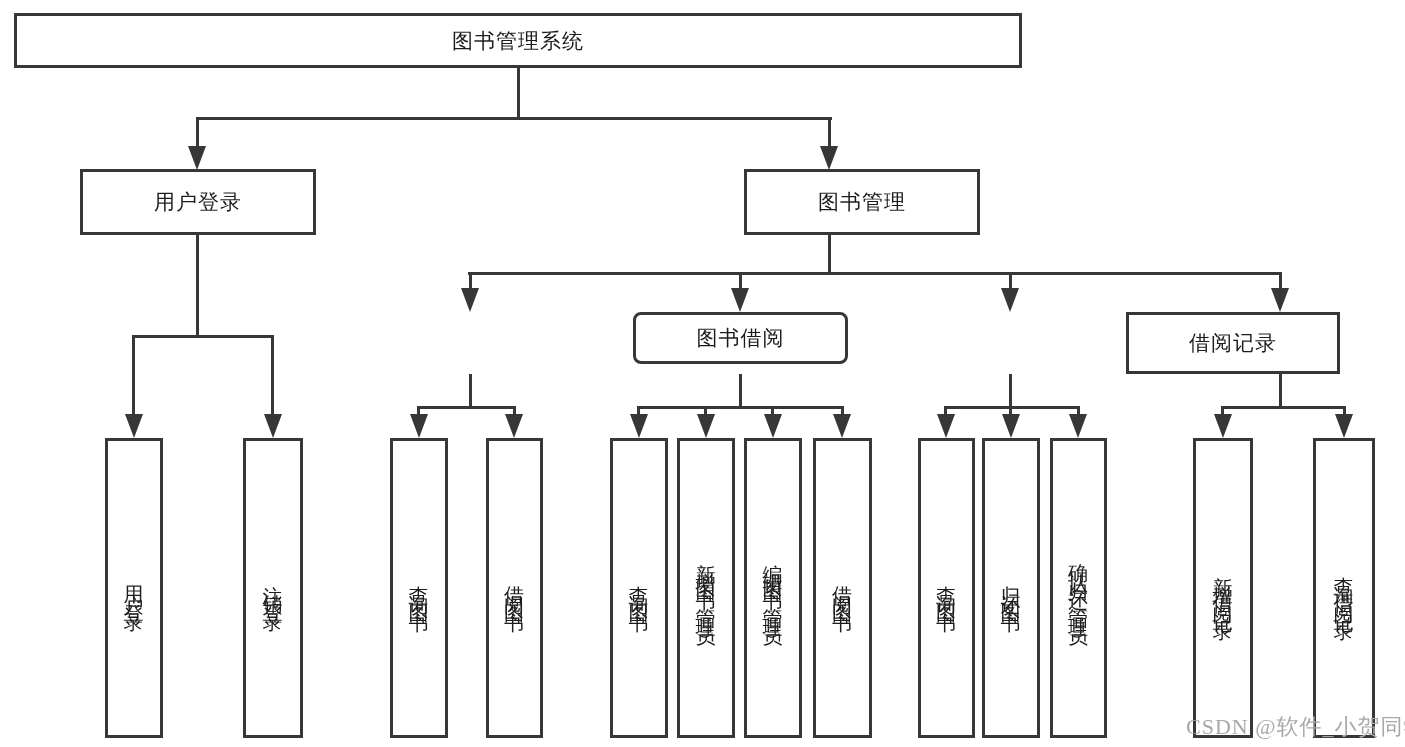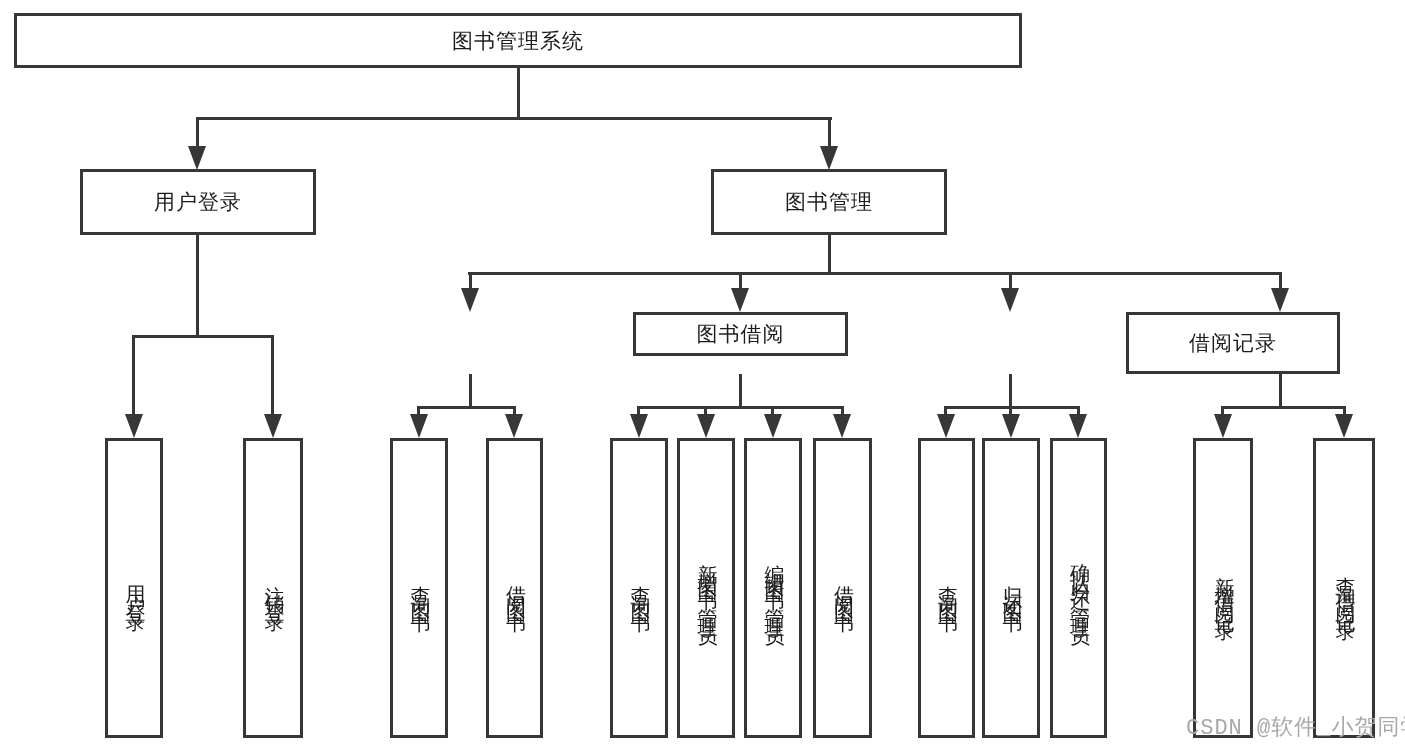--- a/index.html
+++ b/index.html
@@ -1,18 +1,18 @@
 <!DOCTYPE html>
 <html><head>
 <meta charset="utf-8">
 <style>
   html,body{margin:0;padding:0;background:#ffffff;}
   #canvas{
     position:relative;width:1405px;height:747px;background:#ffffff;overflow:hidden;
-    font-family:Liberation Mono, monospace;color:#1c1c1c;
+    font-family:Liberation Serif, serif;color:#1c1c1c;
   }
   .box{
     position:absolute;border:3px solid #373737;background:#ffffff;
     display:flex;align-items:center;justify-content:center;box-sizing:border-box;
   }
   .hlabel{font-size:21px;letter-spacing:1px;color:#1c1c1c;white-space:nowrap;}
   .vlabel{
     writing-mode:vertical-rl;text-orientation:mixed;
     font-size:20px;letter-spacing:9px;line-height:1;color:#1c1c1c;white-space:nowrap;
   }
@@ -40,21 +40,21 @@
   <div class="vl" style="left:517px;top:68px;height:52px;"></div>
   <div class="hl" style="left:196px;top:117px;width:636px;"></div>
   <div class="vl" style="left:196px;top:120px;height:28px;"></div>
   <div class="ah" style="left:188px;top:146px;"></div>
   <div class="vl" style="left:828px;top:120px;height:28px;"></div>
   <div class="ah" style="left:820px;top:146px;"></div>
 
   <div class="box" style="left:80px;top:169px;width:236px;height:66px;">
     <span class="hlabel">用户登录</span>
   </div>
-  <div class="box" style="left:711px;top:169px;width:236px;height:66px;">
+  <div class="box" style="left:744px;top:169px;width:236px;height:66px;">
     <span class="hlabel">图书管理</span>
   </div>
 
   <div class="vl" style="left:196px;top:235px;height:103px;"></div>
   <div class="hl" style="left:132px;top:335px;width:142px;"></div>
   <div class="vl" style="left:132px;top:338px;height:77px;"></div>
   <div class="ah" style="left:125px;top:414px;"></div>
   <div class="vl" style="left:271px;top:338px;height:77px;"></div>
   <div class="ah" style="left:264px;top:414px;"></div>
 
@@ -62,21 +62,21 @@
   <div class="hl" style="left:468px;top:272px;width:814px;"></div>
   <div class="vl" style="left:469px;top:275px;height:15px;"></div>
   <div class="ah" style="left:461px;top:288px;"></div>
   <div class="vl" style="left:739px;top:275px;height:15px;"></div>
   <div class="ah" style="left:731px;top:288px;"></div>
   <div class="vl" style="left:1009px;top:275px;height:15px;"></div>
   <div class="ah" style="left:1001px;top:288px;"></div>
   <div class="vl" style="left:1279px;top:275px;height:15px;"></div>
   <div class="ah" style="left:1271px;top:288px;"></div>
 
-  <div class="box" style="left:633px;top:312px;width:215px;height:44px;">
+  <div class="box" style="left:633px;top:312px;width:215px;height:52px;border-radius:8px;">
     <span class="hlabel">图书借阅</span>
   </div>
   <div class="box" style="left:1126px;top:312px;width:214px;height:62px;">
     <span class="hlabel">借阅记录</span>
   </div>
 
   <div class="vl" style="left:469px;top:374px;height:35px;"></div>
   <div class="hl" style="left:417px;top:406px;width:99px;"></div>
   <div class="vl" style="left:417px;top:409px;height:8px;"></div>
   <div class="ah" style="left:410px;top:414px;"></div>

